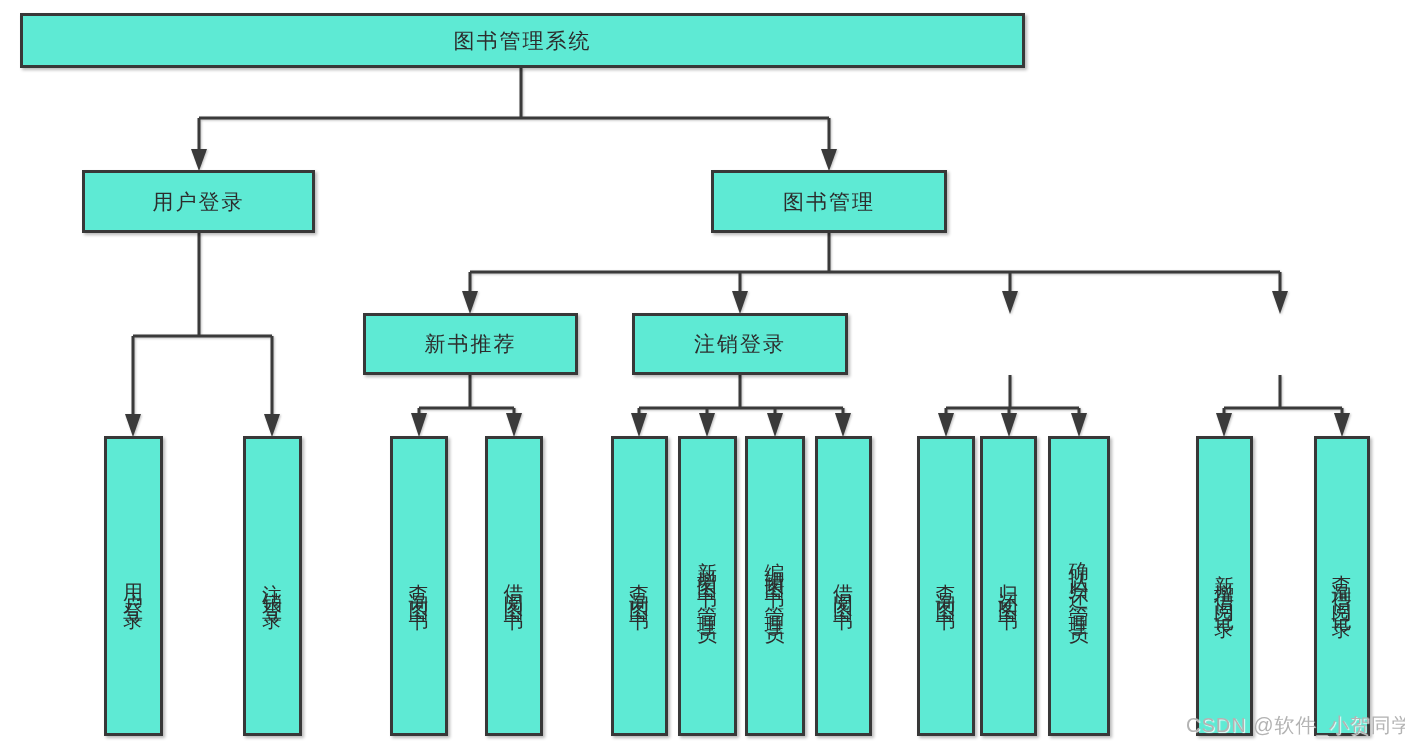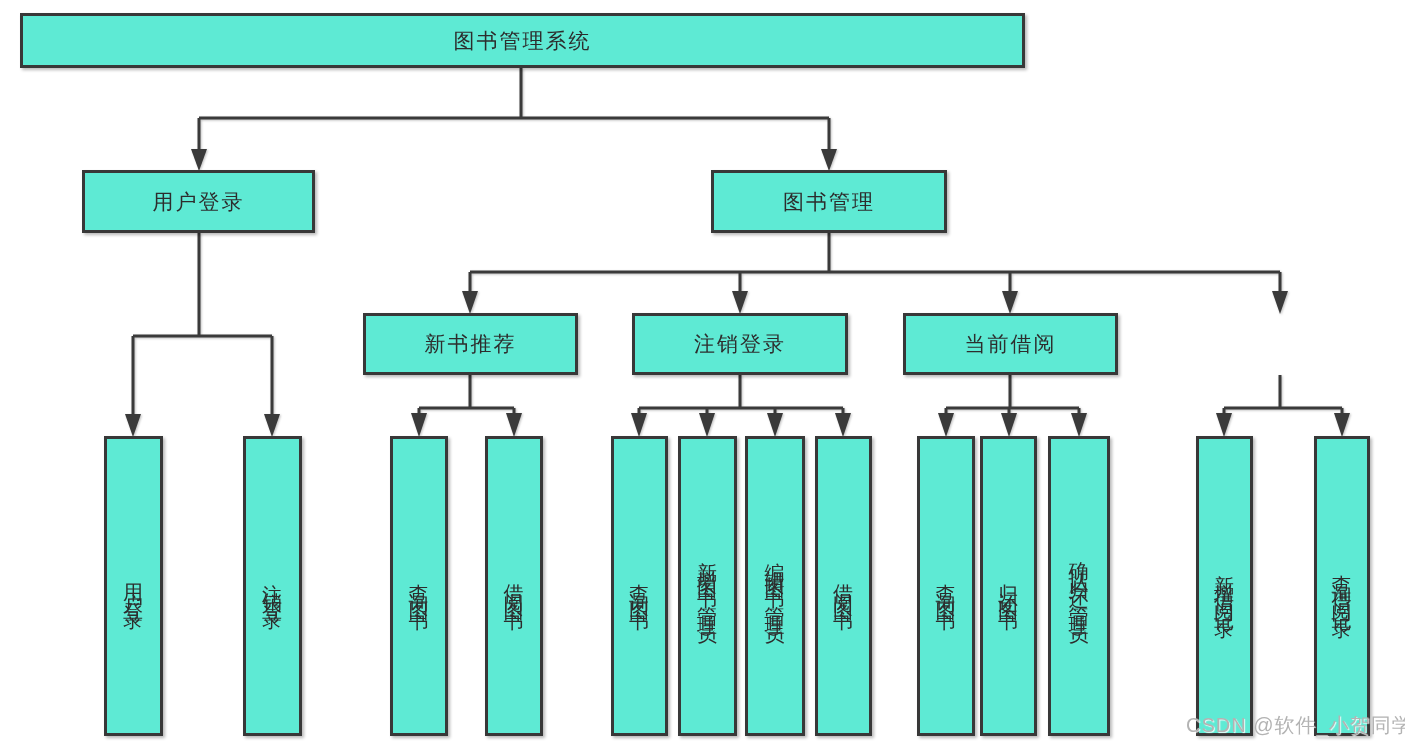--- a/index.html
+++ b/index.html
@@ -94,21 +94,20 @@
     </g>
   </svg>
 
   <div class="node h" style="left:20px;top:13px;width:1005px;height:55px">图书管理系统</div>
 
   <div class="node h" style="left:82px;top:170px;width:233px;height:63px">用户登录</div>
   <div class="node h" style="left:711px;top:170px;width:236px;height:63px">图书管理</div>
 
   <div class="node h" style="left:363px;top:313px;width:215px;height:62px">新书推荐</div>
   <div class="node h" style="left:632px;top:313px;width:216px;height:62px">注销登录</div>
-  <div class="node h" style="left:903px;top:313px;width:215px;height:62px">当前借阅</div>
 
   <div class="node v" style="left:104px;top:436px;width:59px;height:300px">用户登录</div>
   <div class="node v" style="left:243px;top:436px;width:59px;height:300px">注销登录</div>
 
   <div class="node v" style="left:390px;top:436px;width:58px;height:300px">查询图书</div>
   <div class="node v" style="left:485px;top:436px;width:58px;height:300px">借阅图书</div>
 
   <div class="node v" style="left:611px;top:436px;width:57px;height:300px">查询图书</div>
   <div class="node v" style="left:678px;top:436px;width:59px;height:300px">新增图书（管理员）</div>
   <div class="node v" style="left:745px;top:436px;width:60px;height:300px">编辑图书（管理员）</div>

